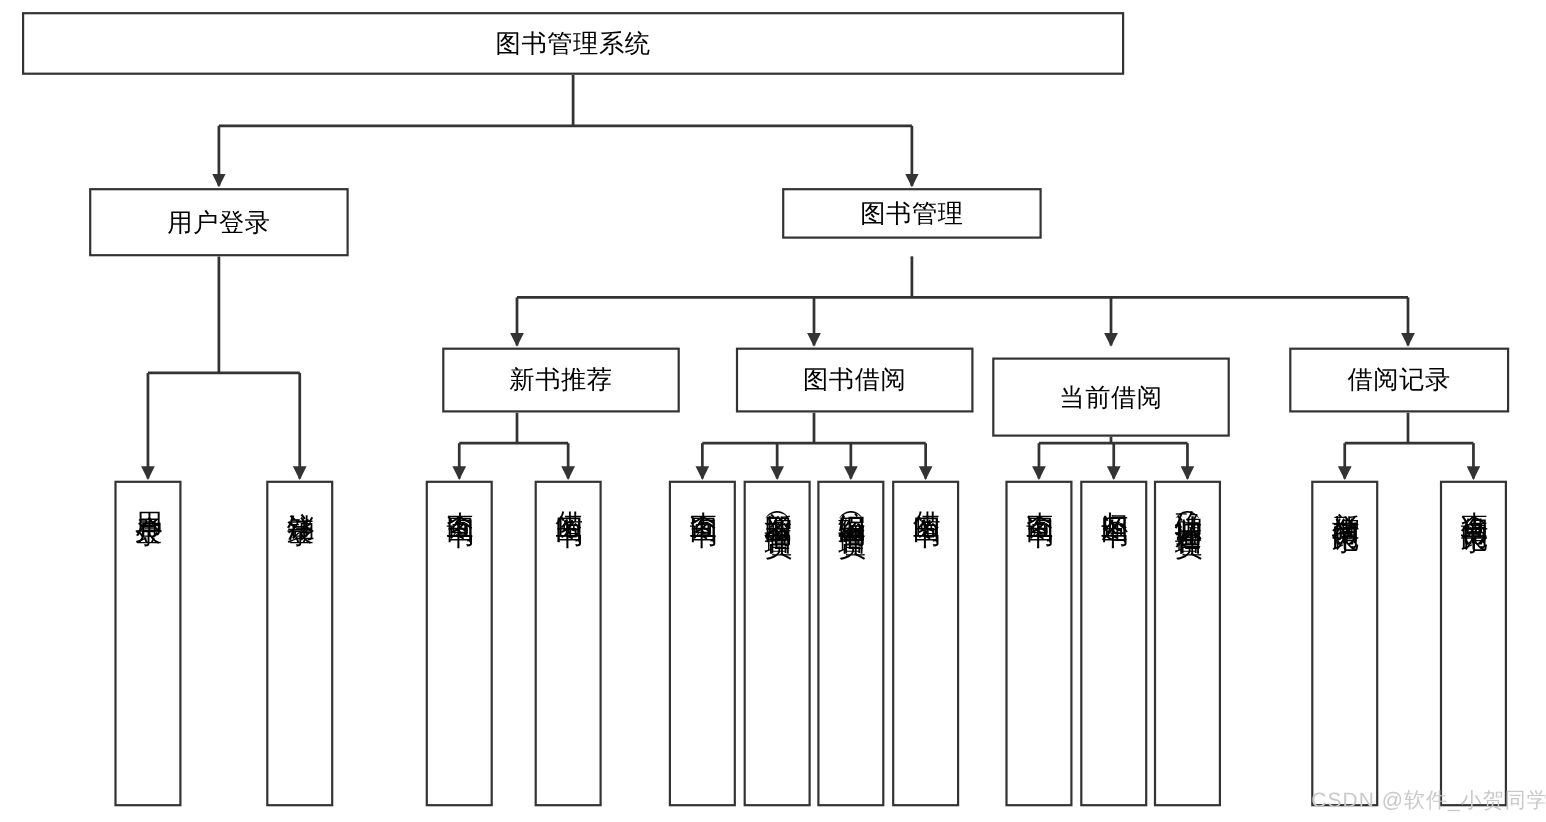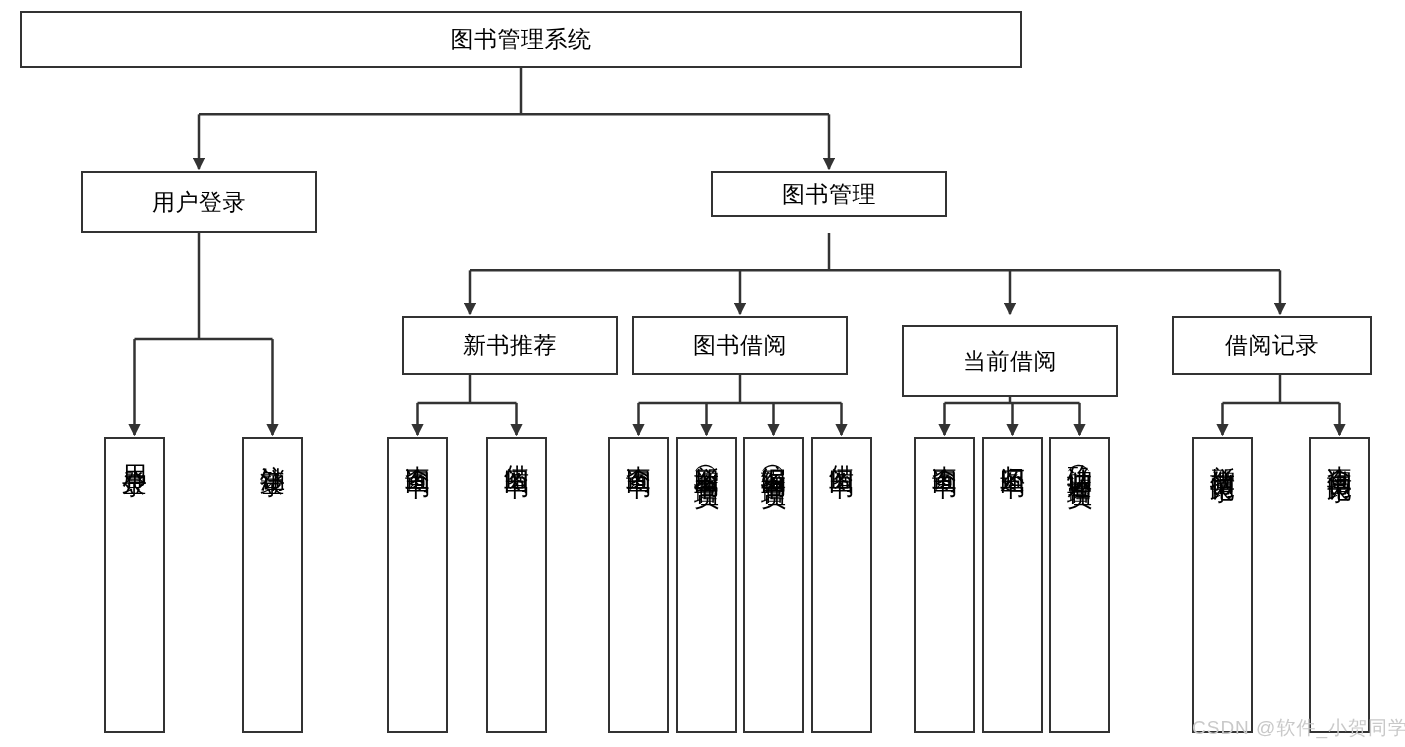--- a/index.html
+++ b/index.html
@@ -120,21 +120,21 @@
     </div>
     <div class="node horizontal" style="left: 81px; top: 171px; width: 236px; height: 62px;">
       <span class="label">用户登录</span>
     </div>
     <div class="node horizontal" style="left: 711px; top: 171px; width: 236px; height: 46px;">
       <span class="label">图书管理</span>
     </div>
     <div class="node horizontal" style="left: 362px; top: 316px; width: 216px; height: 59px; margin-left: 40px;">
       <span class="label">新书推荐</span>
     </div>
-    <div class="node horizontal" style="left: 632px; top: 316px; width: 216px; height: 59px;">
+    <div class="node horizontal" style="left: 669px; top: 316px; width: 216px; height: 59px;">
       <span class="label">图书借阅</span>
     </div>
     <div class="node horizontal" style="left: 902px; top: 325px; width: 216px; height: 72px;">
       <span class="label">当前借阅</span>
     </div>
     <div class="node horizontal" style="left: 1172px; top: 316px; width: 200px; height: 59px;">
       <span class="label">借阅记录</span>
     </div>
     <div class="node vertical" style="left: 104px; top: 437px; width: 61px; height: 296px;">
       <span class="label">用户登录</span>

